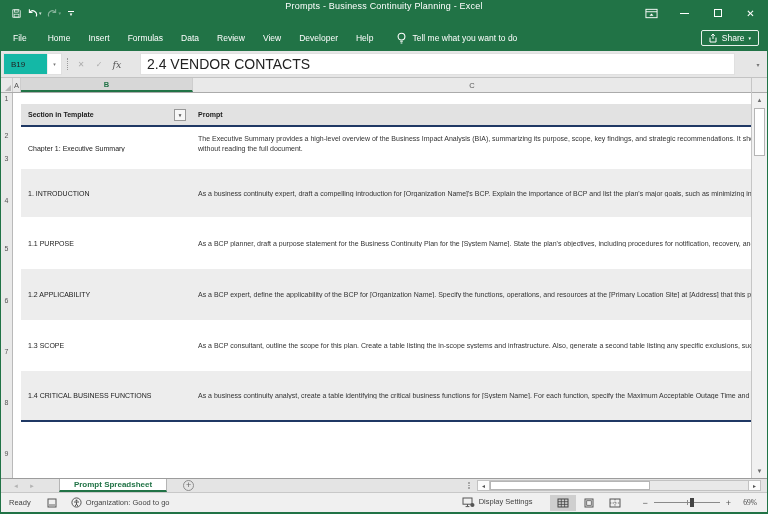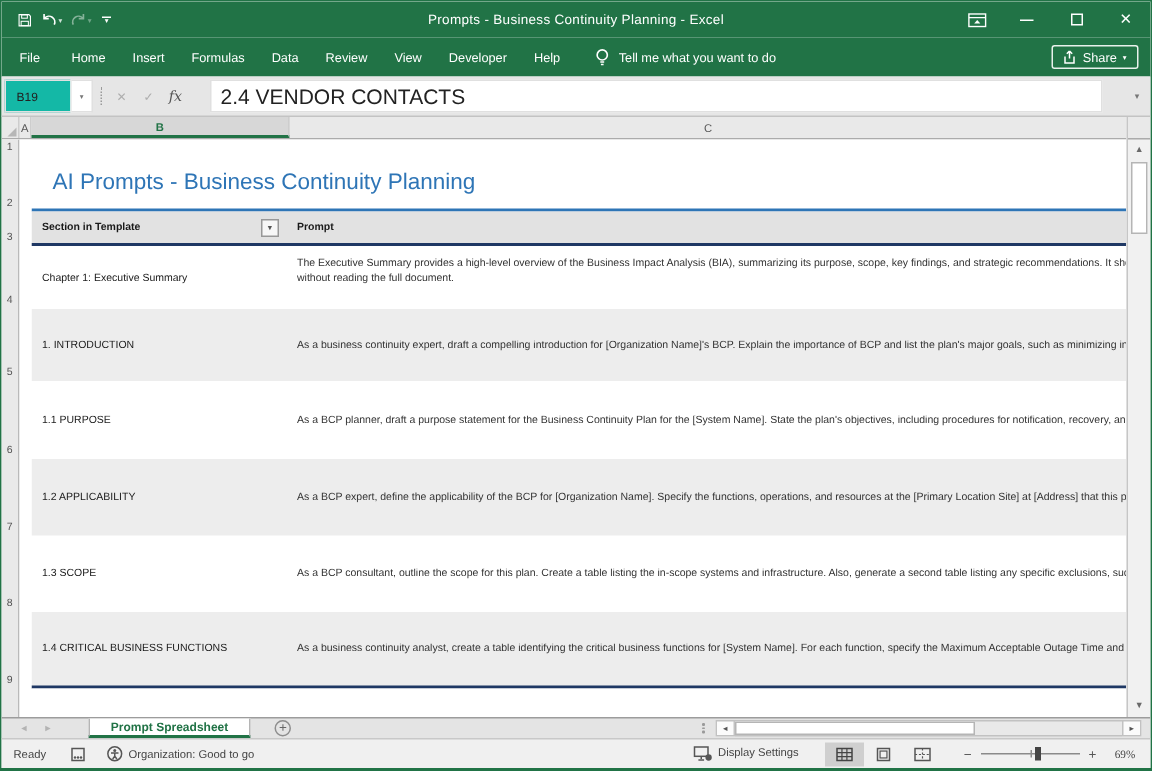--- a/index.html
+++ b/index.html
@@ -1,21 +1,21 @@
 <!DOCTYPE html>
 <html><head>
 <meta charset="utf-8">
 <style>
   * { margin:0; padding:0; box-sizing:border-box; }
   html,body { width:768px; height:514px; font-family:"Liberation Sans",sans-serif; background:#fff; }
   .window { width:768px; height:514px; border:1px solid #217346; border-bottom-width:2px;
             display:flex; flex-direction:column; overflow:hidden; background:#fff; }
 
   
-  .titlebar { height:24px; flex:0 0 auto; background:#217346; color:#fff; display:flex; align-items:center; position:relative; }
+  .titlebar { height:24px; flex:0 0 auto; background:#217346; color:#fff; display:flex; position:relative; }
   .qat { display:flex; align-items:center; gap:1px; padding-left:8px; z-index:2; }
   .qat-btn { height:18px; display:flex; align-items:center; justify-content:center; padding:0 2px; }
   .qat-caret { font-size:5px; color:#cfe3d8; margin-left:1px; }
   .qat-custom { display:flex; flex-direction:column; align-items:center; margin-left:4px; }
   .qat-custom .bar { width:6px; height:1px; background:#fff; margin-bottom:1px; }
   .qat-custom .car { font-size:5px; color:#fff; line-height:3px; }
   .dim { opacity:.45; }
   .title-text { position:absolute; left:0; right:0; text-align:center; font-size:9px; letter-spacing:.2px; }
   .win-controls { margin-left:auto; display:flex; height:100%; z-index:2; }
   .wbtn { width:33px; height:100%; display:flex; align-items:center; justify-content:center; color:#fff; font-size:10px; }
@@ -270,23 +270,20 @@
           <div class="gcell rh-4">4</div>
           <div class="gcell rh-5">5</div>
           <div class="gcell rh-6">6</div>
           <div class="gcell rh-7">7</div>
           <div class="gcell rh-8">8</div>
           <div class="gcell rh-9">9</div>
         </div>
         <div class="col-a-strip"></div>
         <div class="sheet-content">
           <div class="rh-1"></div>
-          <div class="row-title rh-2">
-            <div class="sheet-title">AI Prompts - Business Continuity Planning</div>
-          </div>
           <div class="row-header rh-3">
             <div class="hcell-b">
               <span>Section in Template</span>
               <span class="filter-btn">
                   <span>▾</span>
                 </span>
             </div>
             <div class="hcell-c">Prompt</div>
           </div>
 

